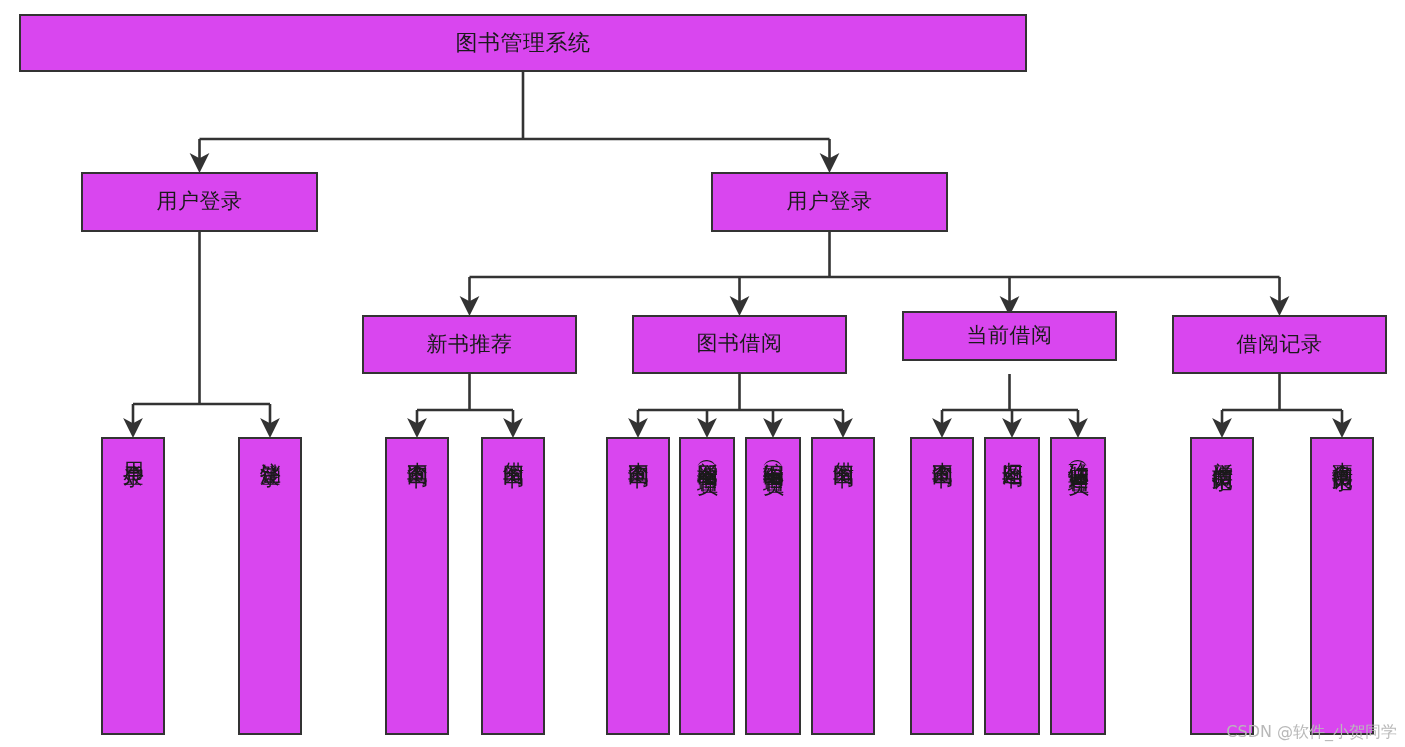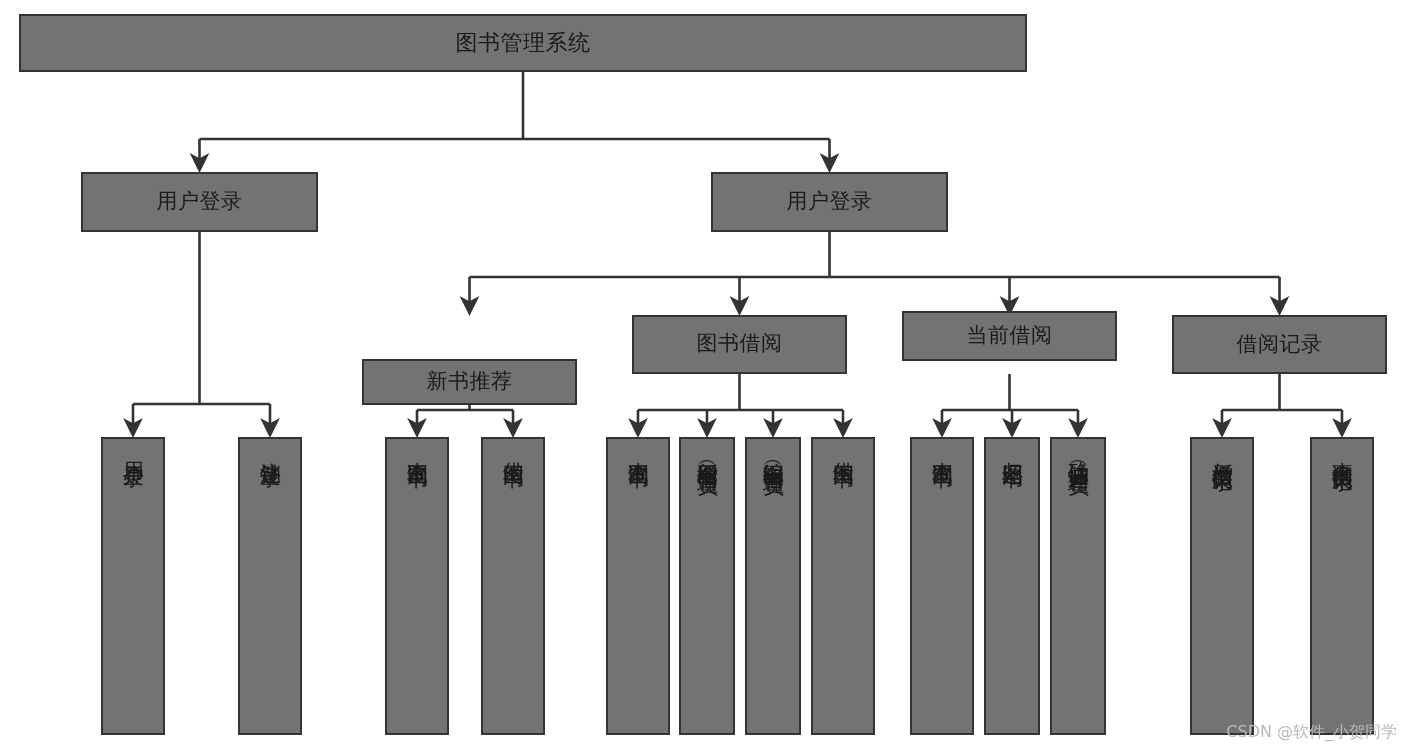--- a/index.html
+++ b/index.html
@@ -18,21 +18,21 @@
   #edges{
     position:absolute;
     left:0; top:0;
     width:1405px;
     height:747px;
     pointer-events:none;
   }
   .node{
     position:absolute;
     box-sizing:border-box;
-    background:#737373;
+    background:#d946ef;
     border:2px solid #333333;
     display:flex;
     align-items:center;
     justify-content:center;
     text-align:center;
   }
   .node .lbl{
     font-size:21px;
     line-height:1.12;
     color:#1a1a1a;
@@ -117,21 +117,21 @@
   <div id="nodes">
       <div class="node root" style="left: 19px; top: 14px; width: 1008px; height: 58px;">
         <span class="lbl">图书管理系统</span>
       </div>
       <div class="node level2" style="left: 81px; top: 172px; width: 237px; height: 60px;">
         <span class="lbl">用户登录</span>
       </div>
       <div class="node level2" style="left: 711px; top: 172px; width: 237px; height: 60px;">
         <span class="lbl">用户登录</span>
       </div>
-      <div class="node level3" style="left: 362px; top: 315px; width: 215px; height: 46px; margin-top: 44px;">
+      <div class="node level3" style="left: 362px; top: 315px; width: 215px; height: 59px;">
         <span class="lbl">新书推荐</span>
       </div>
       <div class="node level3" style="left: 632px; top: 315px; width: 215px; height: 59px; font-family: Liberation Mono, monospace;">
         <span class="lbl">图书借阅</span>
       </div>
       <div class="node level3" style="left: 902px; top: 311px; width: 215px; height: 50px;">
         <span class="lbl">当前借阅</span>
       </div>
       <div class="node level3" style="left: 1172px; top: 315px; width: 215px; height: 59px;">
         <span class="lbl">借阅记录</span>

